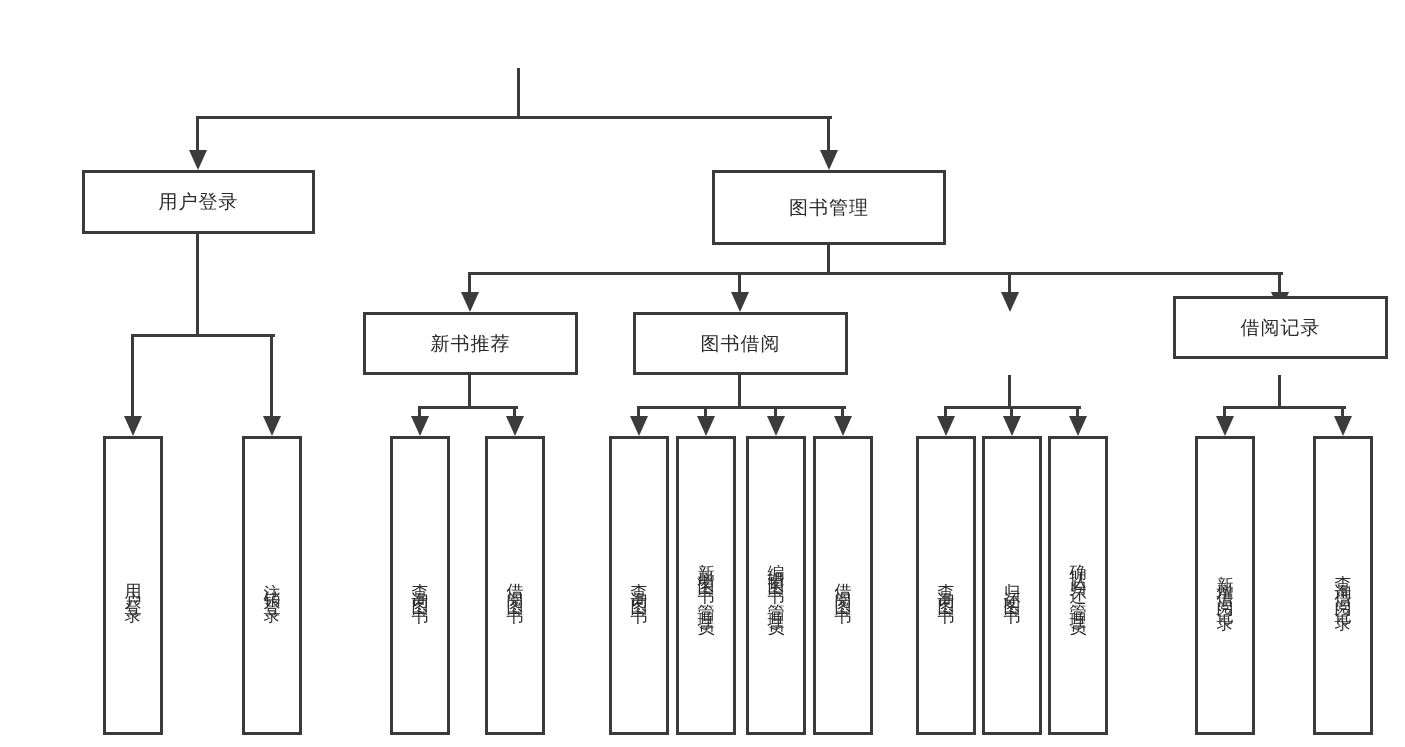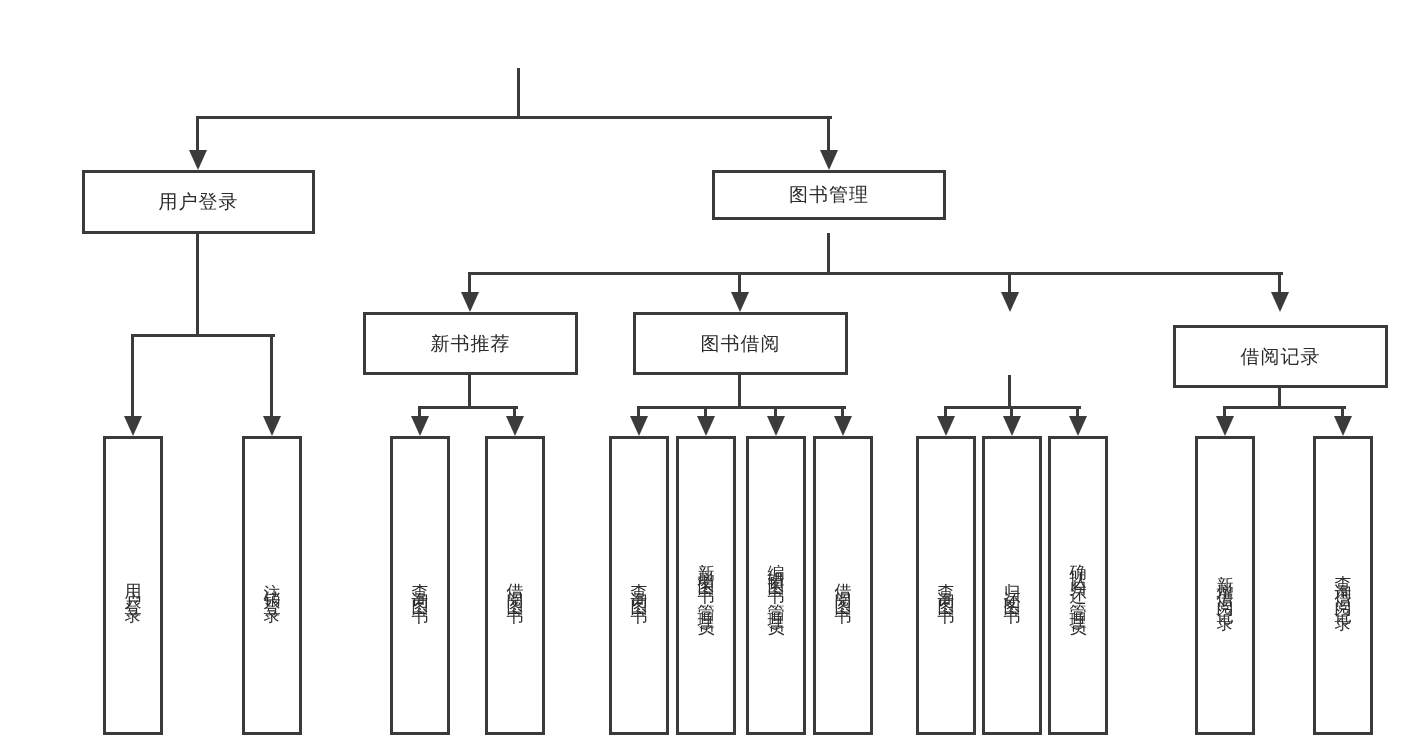--- a/index.html
+++ b/index.html
@@ -119,25 +119,25 @@
 
   <div class="vline" style="left:1278px; top:375px; height:34px;"></div>
   <div class="hline" style="left:1223px; top:406px; width:123px;"></div>
   <div class="vline" style="left:1223px; top:406px; height:14px;"></div>
   <div class="arrow" style="left:1216px; top:416px;"></div>
   <div class="vline" style="left:1341px; top:406px; height:14px;"></div>
   <div class="arrow" style="left:1334px; top:416px;"></div>
 
 
   <div class="node" style="left:82px; top:170px; width:233px; height:64px;">用户登录</div>
-  <div class="node" style="left:712px; top:170px; width:234px; height:50px;">图书管理</div>
+  <div class="node" style="left:712px; top:170px; width:234px; height:75px;">图书管理</div>
 
   <div class="node" style="left:363px; top:312px; width:215px; height:63px;">新书推荐</div>
   <div class="node" style="left:633px; top:312px; width:215px; height:63px;">图书借阅</div>
-  <div class="node" style="left:1173px; top:325px; width:215px; height:63px;">借阅记录</div>
+  <div class="node" style="left:1173px; top:296px; width:215px; height:63px;">借阅记录</div>
 
   <div class="node vnode" style="left:103px; top:436px; width:60px; height:299px;">用户登录</div>
   <div class="node vnode" style="left:242px; top:436px; width:60px; height:299px;">注销登录</div>
 
   <div class="node vnode" style="left:390px; top:436px; width:60px; height:299px;">查询图书</div>
   <div class="node vnode" style="left:485px; top:436px; width:60px; height:299px;">借阅图书</div>
 
   <div class="node vnode" style="left:609px; top:436px; width:60px; height:299px;">查询图书</div>
   <div class="node vnode" style="left:676px; top:436px; width:60px; height:299px;">新增图书（管理员）</div>
   <div class="node vnode" style="left:746px; top:436px; width:60px; height:299px;">编辑图书（管理员）</div>

